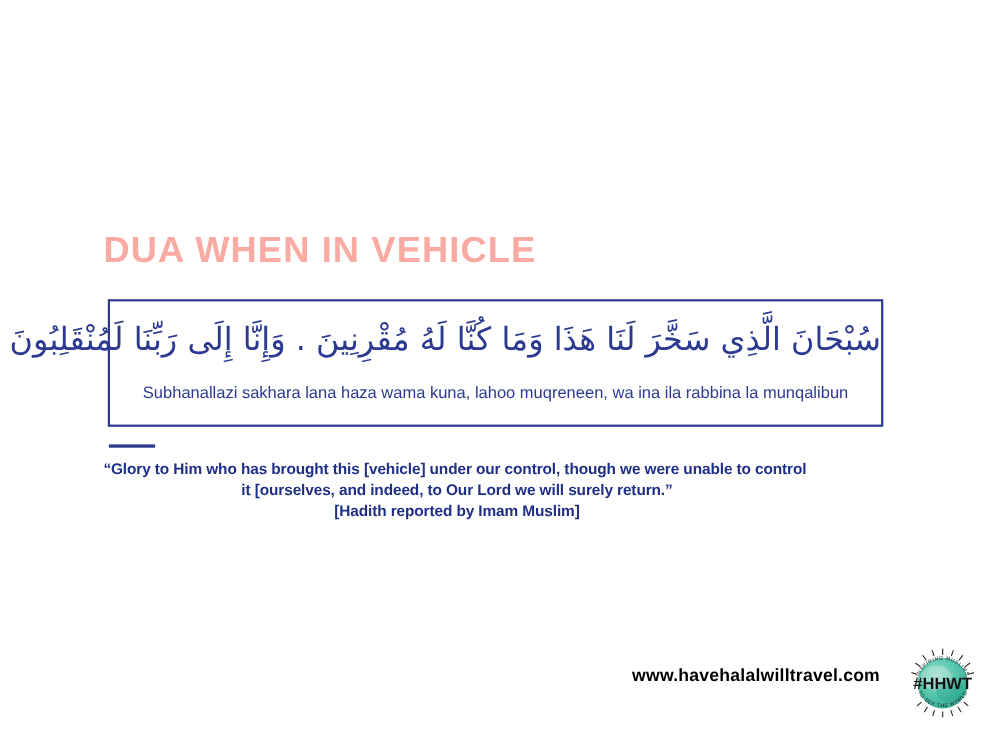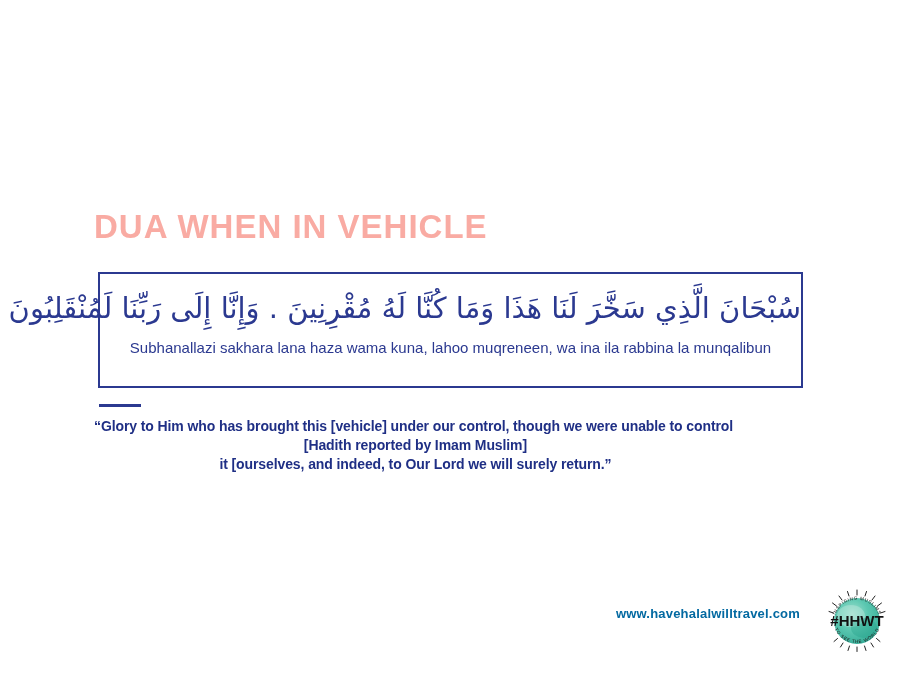--- a/index.html
+++ b/index.html
@@ -42,21 +42,21 @@
     margin-top: 17px;
     direction: rtl;
     unicode-bidi: embed;
     font-family: "DejaVu Sans", sans-serif;
     font-size: 29px;
     line-height: 34px;
     color: #2b3990;
     white-space: nowrap;
   }
   .transliteration-line {
-    margin-top: 14px;
+    margin-top: 24px;
     font-size: 15px;
     line-height: 18px;
     color: #2b3990;
     white-space: nowrap;
   }
   .divider-dash {
     position: absolute;
     left: 99px;
     top: 404px;
     width: 42px;
@@ -74,22 +74,22 @@
     letter-spacing: -0.1px;
     text-align: center;
   }
   .translation-line {
     white-space: pre;
   }
   .website-url {
     position: absolute;
     right: 100px;
     top: 606px;
-    color: #0369a1;
-    font-size: 13px;
+    color: #000000;
+    font-size: 16px;
     font-weight: bold;
     letter-spacing: 0.2px;
     white-space: nowrap;
   }
   .logo-wrap {
     position: absolute;
     left: 820px;
     top: 583px;
     width: 74px;
     height: 74px;
@@ -105,22 +105,22 @@
 
   <div class="dua-box">
     <div class="arabic-line" dir="rtl" lang="ar">سُبْحَانَ الَّذِي سَخَّرَ لَنَا هَذَا وَمَا كُنَّا لَهُ مُقْرِنِينَ . وَإِنَّا إِلَى رَبِّنَا لَمُنْقَلِبُونَ</div>
     <div class="transliteration-line">Subhanallazi sakhara lana haza wama kuna, lahoo muqreneen, wa ina ila rabbina la munqalibun</div>
   </div>
 
   <div class="divider-dash"></div>
 
   <div class="translation">
     <div class="translation-line">“Glory to Him who has brought this [vehicle] under our control, though we were unable to control</div>
+    <div class="translation-line"> it [ourselves, and indeed, to Our Lord we will surely return.”</div>
     <div class="translation-line"> [Hadith reported by Imam Muslim]</div>
-    <div class="translation-line"> it [ourselves, and indeed, to Our Lord we will surely return.”</div>
   </div>
 
   <div class="website-url">www.havehalalwilltravel.com</div>
 
   <div class="logo-wrap">
     <svg width="74" height="74" viewBox="0 0 74 74">
       <defs>
         <radialGradient id="wc" cx="40%" cy="35%" r="75%">
           <stop offset="0%" stop-color="#a5e0d0"></stop>
           <stop offset="45%" stop-color="#5cc8b1"></stop>

